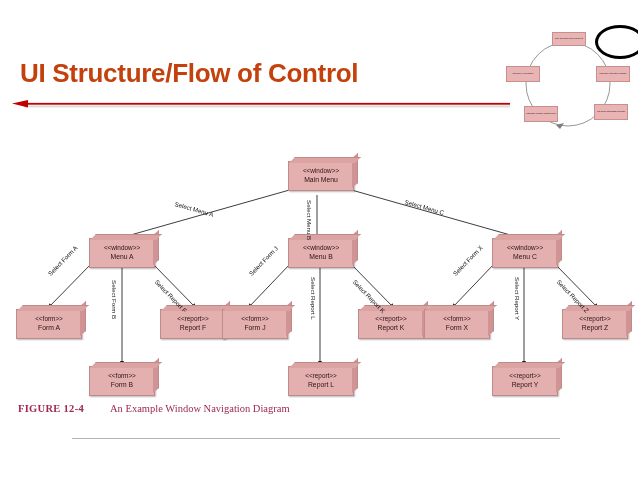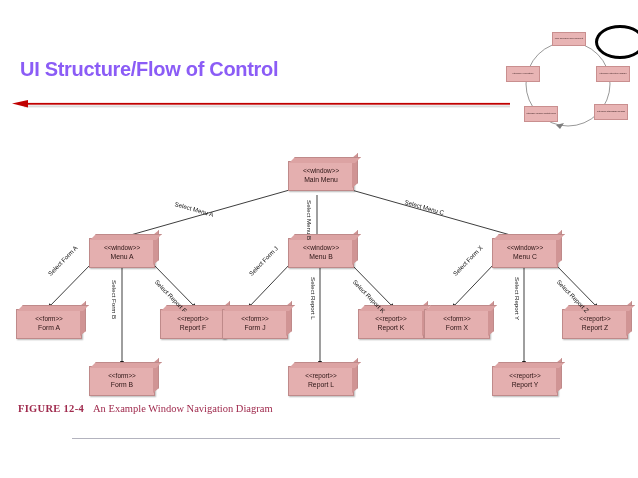--- a/index.html
+++ b/index.html
@@ -9,22 +9,22 @@
     font-family:"Liberation Sans", sans-serif;
     overflow:hidden;
     position:relative;
   }
   #slide{position:absolute;left:0;top:0;width:638px;height:478px;background:#fff;}
 
   
   .title{
     position:absolute;left:20px;top:58px;
     font-family:"Liberation Sans", sans-serif;
-    font-size:20px;font-weight:bold;
-    color:#8b5cf6;
+    font-size:26px;font-weight:bold;
+    color:#c2410c;
     letter-spacing:-0.3px;
     white-space:nowrap;
   }
   .title-rule{
     position:absolute;left:10px;top:100px;width:500px;height:9px;
   }
 
   
   .cycle{position:absolute;left:498px;top:22px;width:140px;height:120px;}
   .cyc-box{
@@ -87,21 +87,21 @@
 
   svg.edges{position:absolute;left:0;top:0;width:638px;height:252px;overflow:visible;}
 
   
   .caption{
     position:absolute;left:18px;top:403px;
     font-family:"Liberation Serif", serif;
     font-size:10.5px;color:#a02b4e;white-space:nowrap;
   }
   .caption .fignum{font-weight:bold;font-size:10.5px;letter-spacing:0.3px;}
-  .caption .figtext{margin-left:9px;font-size:10.5px;text-align:center;}
+  .caption .figtext{margin-left:26px;font-size:10.5px;text-align:center;}
   .rule-bottom{
     position:absolute;left:72px;top:438px;width:488px;height:1px;
     background:#9a9aa8;opacity:.75;
   }
 </style>
 </head>
 <body>
 
 <div id="slide">
 

